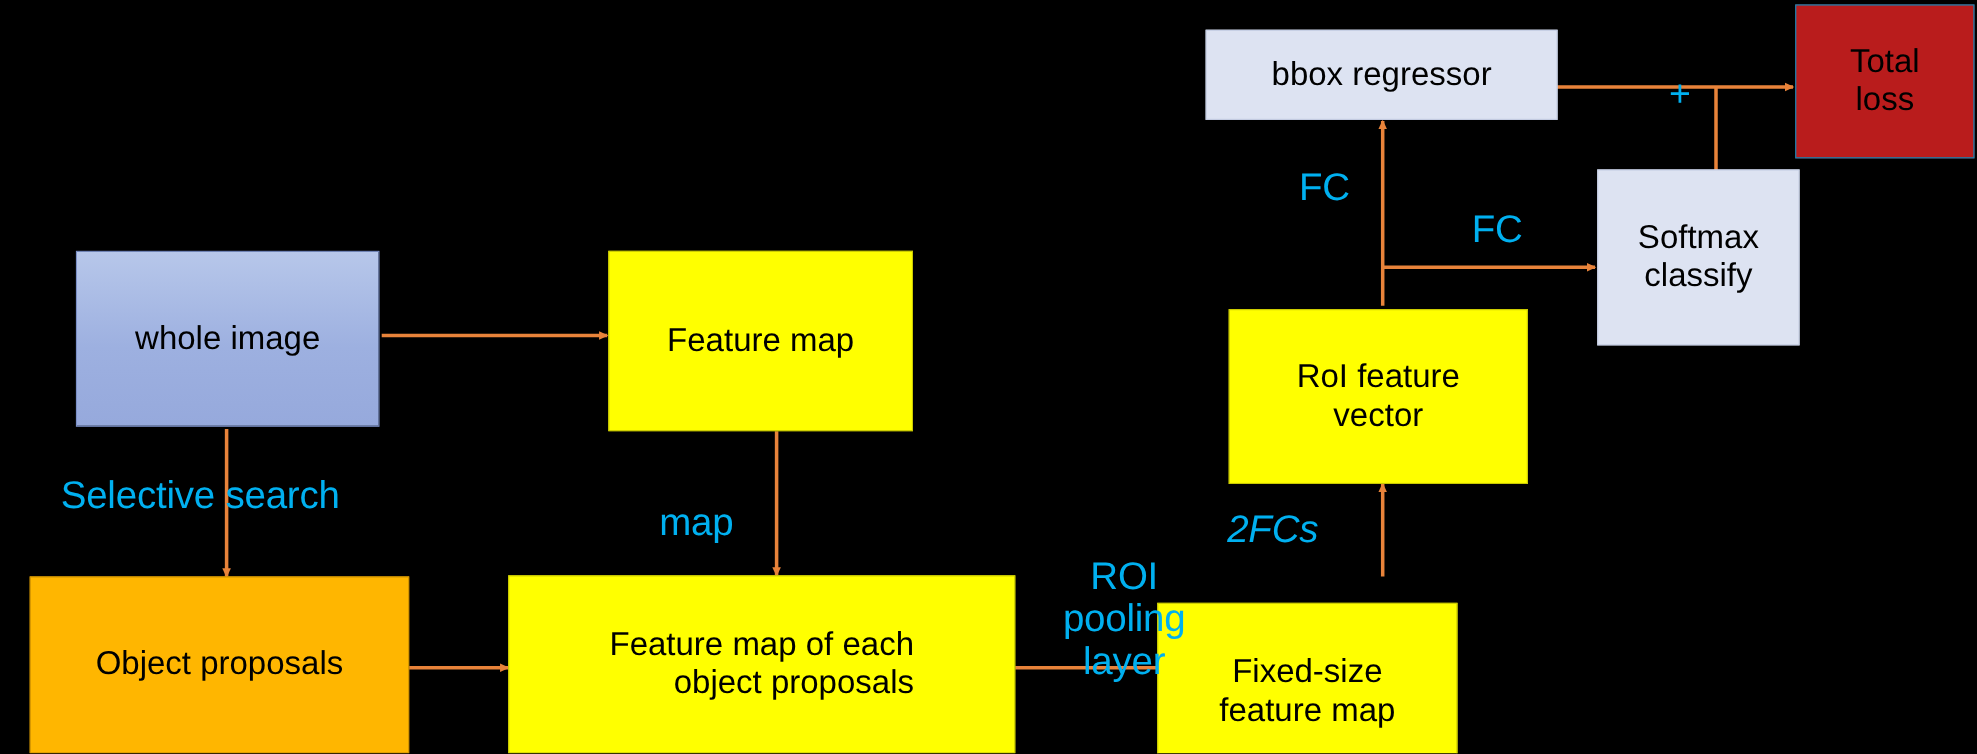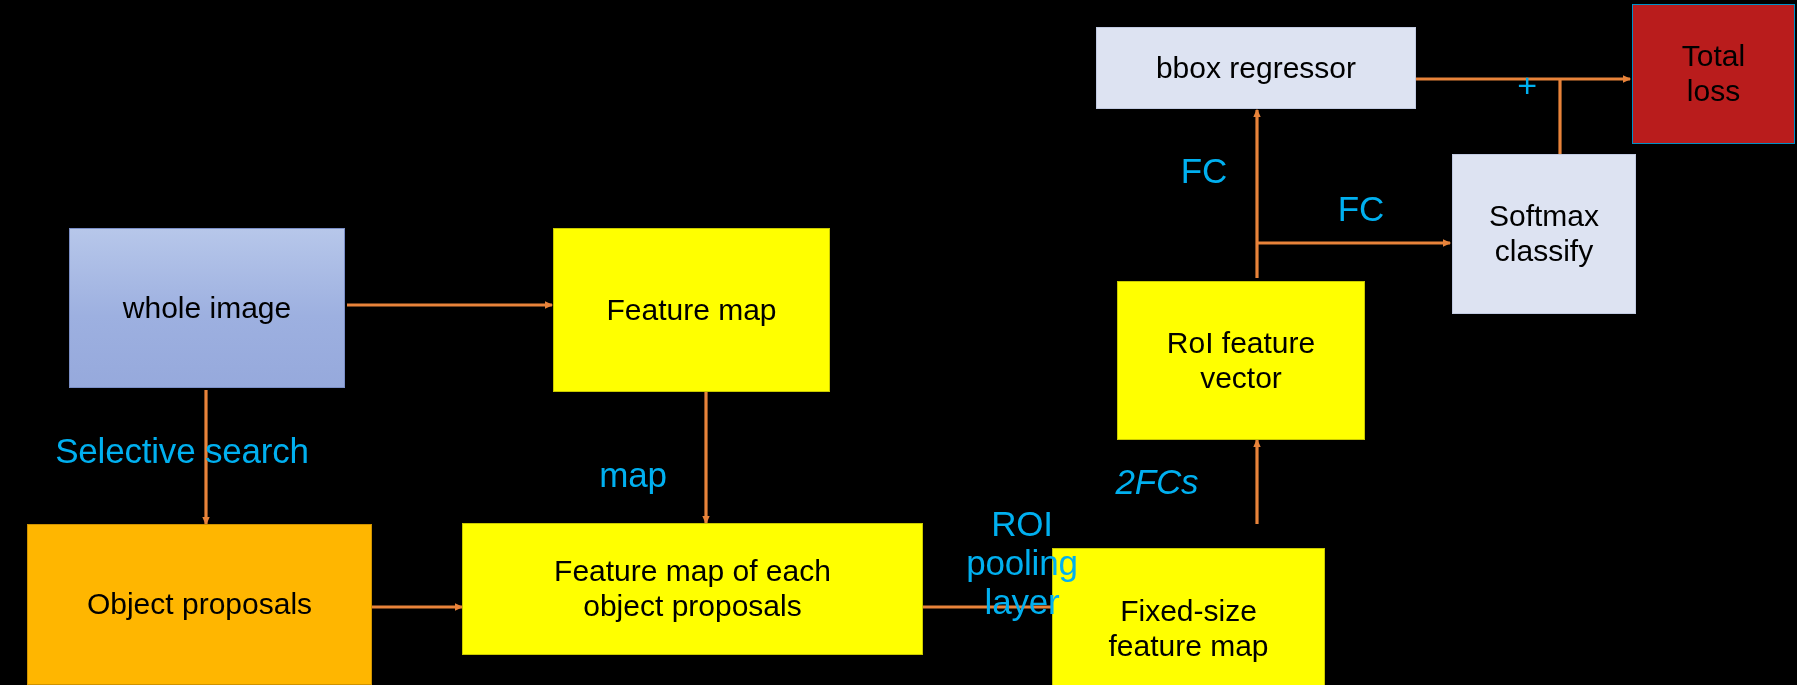--- a/index.html
+++ b/index.html
@@ -105,27 +105,27 @@
       </g>
     </svg>
   </div>
 
   <div class="node blue-grad" style="left:69px;top:228px;width:276px;height:160px;font-size:30px;">whole image</div>
 
   <div class="node yellow" style="left:553px;top:228px;width:277px;height:164px;font-size:30px;">Feature map</div>
 
   <div class="node orange" style="left:27px;top:524px;width:345px;height:161px;font-size:30px;">Object proposals</div>
 
-  <div class="node yellow" style="left:462px;top:523px;width:461px;height:132px;font-size:30px;">Feature map of each
+  <div class="node yellow" style="left:462px;top:523px;width:461px;height:162px;font-size:30px;text-align:right;">Feature map of each
 object proposals</div>
 
   <div class="node yellow" style="left:1052px;top:524px;width:273px;height:161px;font-size:30px;margin-top:24px;">Fixed-size
 feature map</div>
 
-  <div class="node yellow" style="left:1117px;top:281px;width:248px;height:159px;font-size:30px;">RoI feature
+  <div class="node yellow" style="left:1117px;top:281px;width:272px;height:159px;font-size:30px;">RoI feature
 vector</div>
 
   <div class="node lavender" style="left:1096px;top:27px;width:320px;height:82px;font-size:30px;">bbox regressor</div>
 
   <div class="node lavender" style="left:1452px;top:154px;width:184px;height:160px;font-size:30px;">Softmax
 classify</div>
 
   <div class="node cyanbox" style="left:1632px;top:4px;width:163px;height:140px;font-size:30px;">Total
 loss</div>
 

